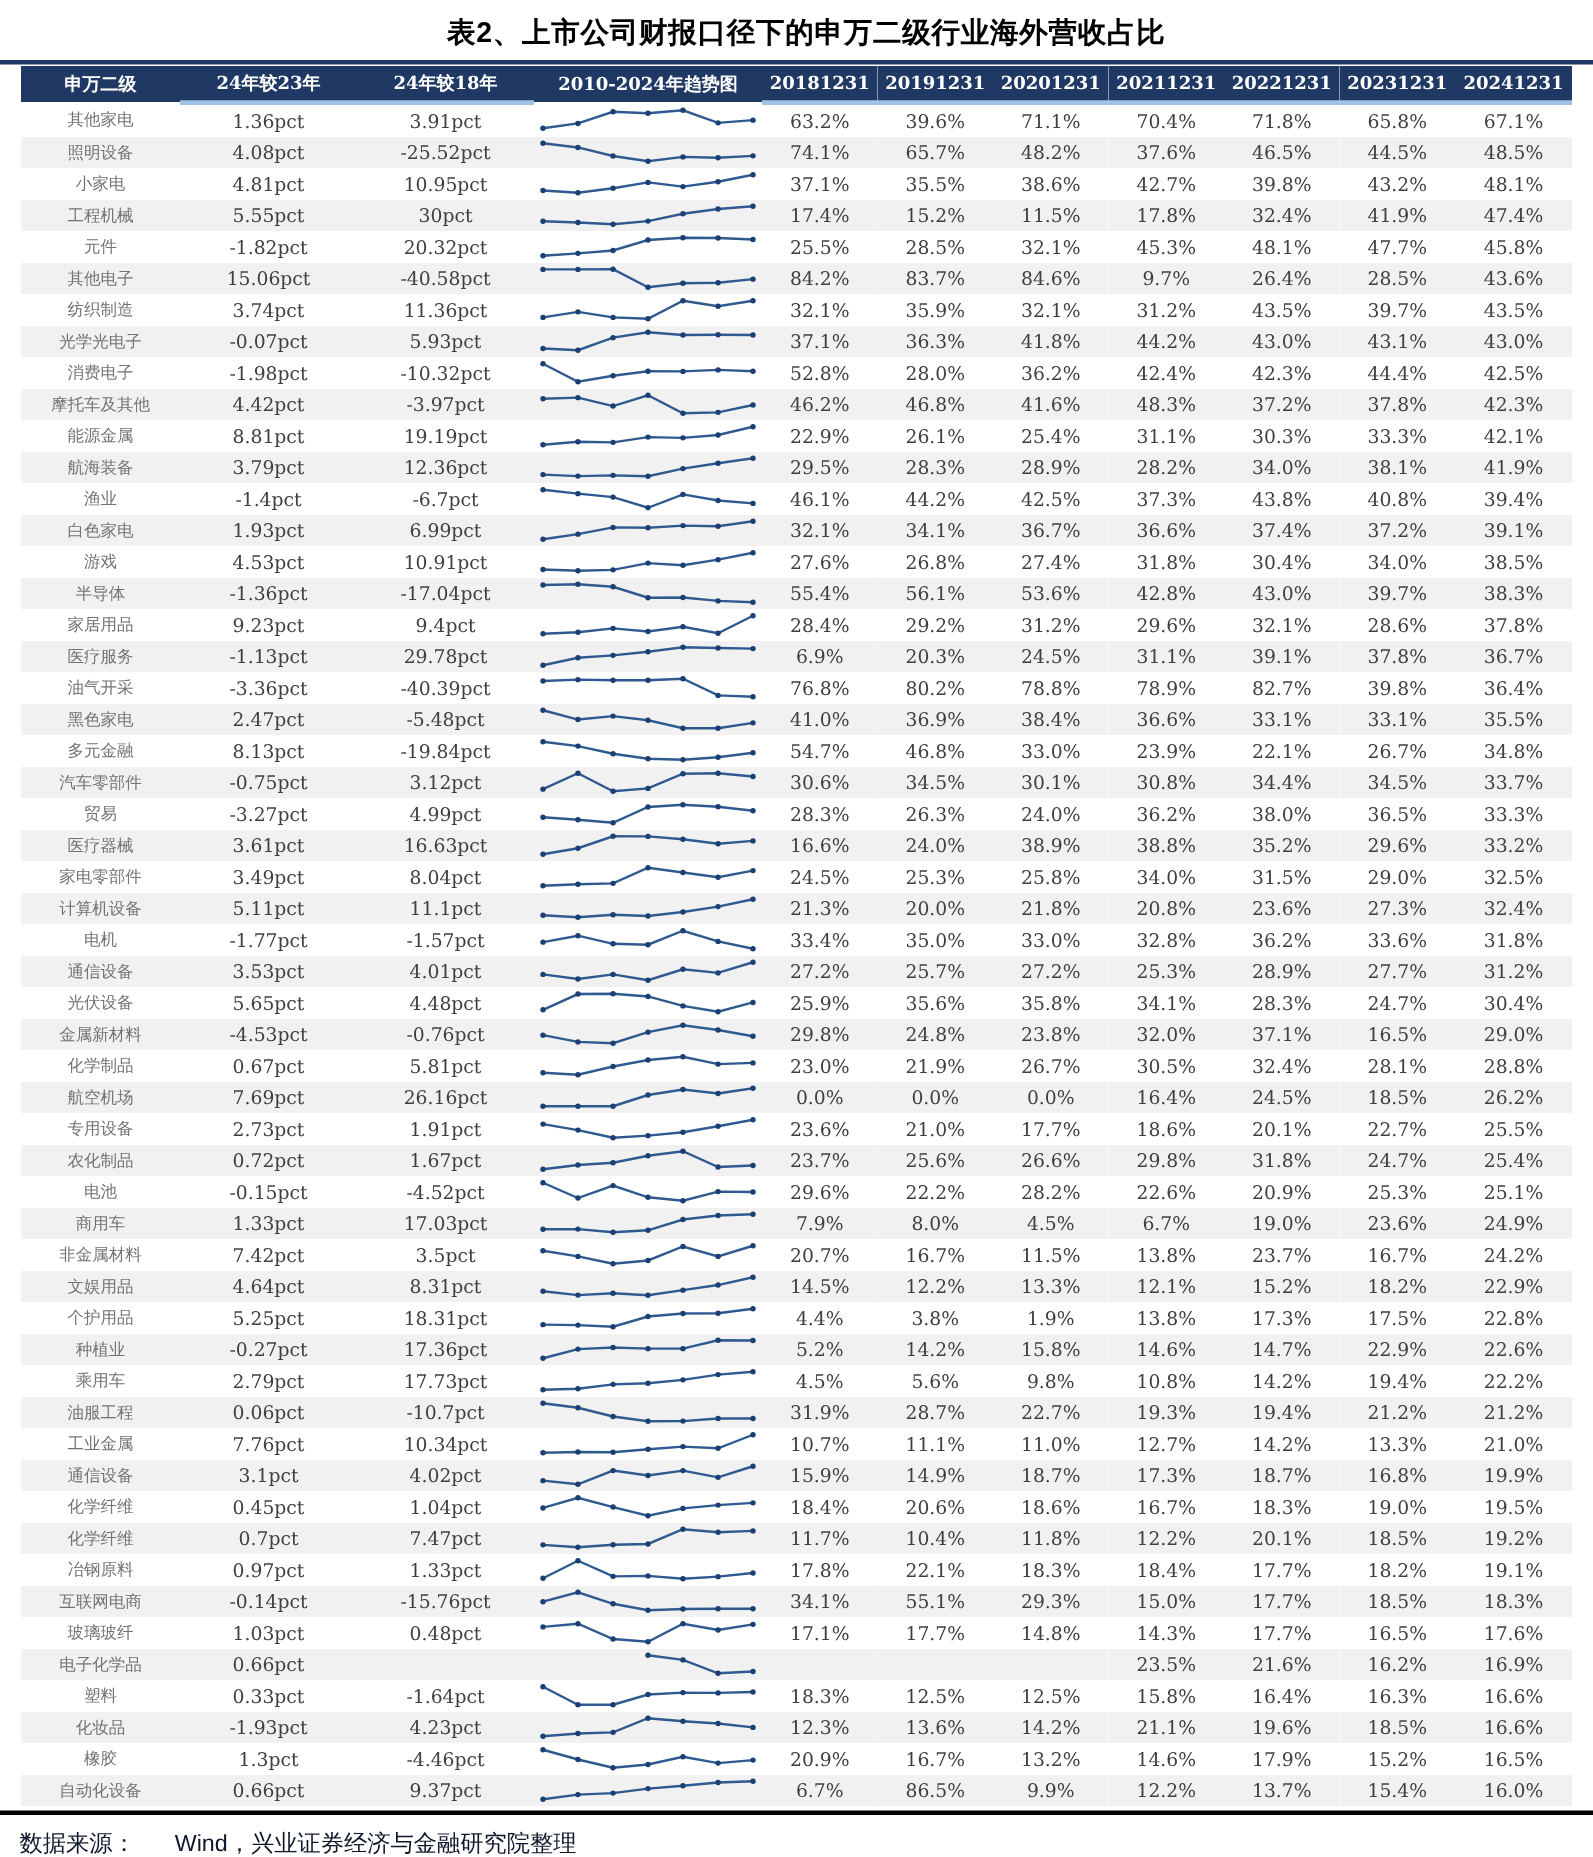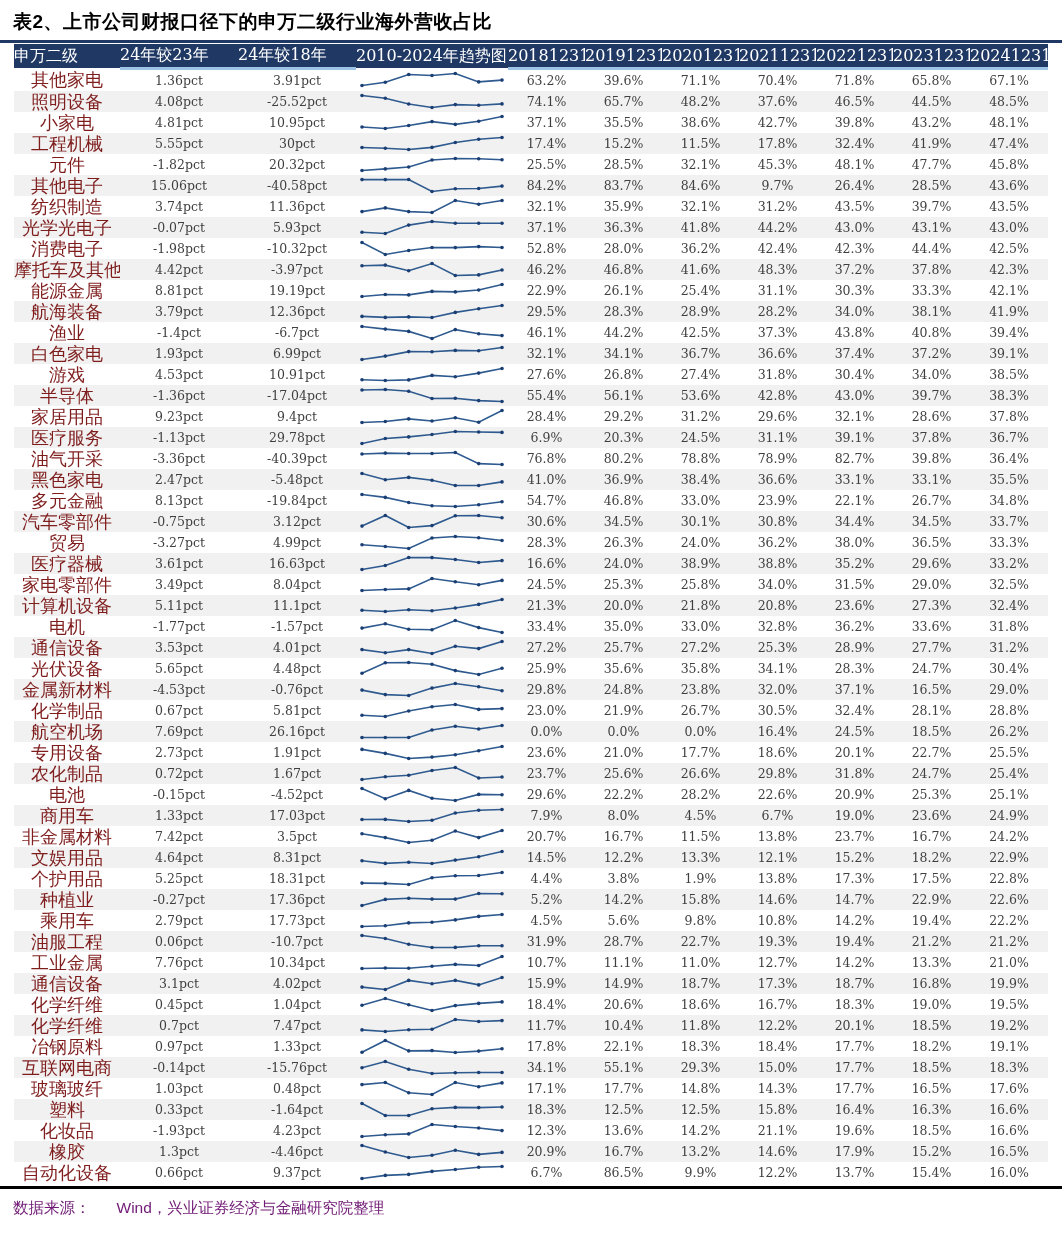--- a/index.html
+++ b/index.html
@@ -6,45 +6,46 @@
   html,body { background:#fff; }
   body {
     width: 1062px; height: 1238px; overflow: hidden;
     font-family: "DejaVu Serif", serif;
   }
   .title {
     padding: 9px 0 0 13px;
     font-family: "Liberation Sans", sans-serif;
     font-weight: bold; font-size: 19px; color: #000;
     letter-spacing: .5px;
+    text-align: center;
   }
   .title-rule { height: 3px; background: var(--title-rule, #1F3864); margin-top: 5px; }
   table {
     border-collapse: collapse; table-layout: fixed;
     width: 1034px; margin: 1px 14px 0 14px;
   }
   th {
     background: var(--header-bg, #1F3864); color: var(--header-text, #fff);
-    font-weight: normal; font-size: 16px; height: 24px;
-    text-align: left; white-space: nowrap; overflow: hidden; padding: 0;
+    font-weight: bold; font-size: 12px; height: 24px;
+    text-align: center; white-space: nowrap; overflow: hidden; padding: 0;
   }
   th.u { border-bottom: 3px solid var(--header-underline, #9DC3E6); margin-top: 44px; }
   td {
     text-align: center; font-size: 12.5px; color: #3F3F3F;
     height: 21px; line-height: 21px; padding: 0;
     white-space: nowrap; overflow: hidden;
   }
-  td.name { color: #7f1d1d; font-size: 18px; }
+  td.name { color: #737373; font-size: 11px; }
   td.spark { line-height: 0; }
   td.spark svg { vertical-align: middle; }
   tbody tr:nth-child(even) { background: var(--stripe, #F1F1F1); }
   .bottom-rule { height: 3px; background: var(--footer-rule, #000); margin-top: 3px; }
   .source {
     font-family: "Liberation Sans", sans-serif;
-    font-size: 15.5px; color: #701a75; padding: 9px 0 0 13px;
+    font-size: 15.5px; color: #0f172a; padding: 9px 0 0 13px;
   }
   .source .lbl { padding-right: 26px; }
 </style>
 </head>
 <body>
 
 <div class="title">表2、上市公司财报口径下的申万二级行业海外营收占比</div>
 <div class="title-rule"></div>
 
 <table>
@@ -1149,20 +1150,39 @@
           </svg></td>
         <td>17.1%</td>
         <td>17.7%</td>
         <td>14.8%</td>
         <td>14.3%</td>
         <td>17.7%</td>
         <td>16.5%</td>
         <td>17.6%</td>
       </tr>
       <tr>
+        <td class="name">电子化学品</td>
+        <td>0.66pct</td>
+        <td></td>
+        <td class="spark"><svg width="148" height="17">
+            <polyline points="74.0,2.5 97.3,5.6 120.7,14.5 144.0,13.3" fill="none" stroke-width="1.6" style="stroke: var(--sparkline,#2E5A8F);"></polyline>
+            <circle cx="74.0" cy="2.5" r="1.8" style="fill: var(--sparkline-marker,#1B3E73);"></circle>
+            <circle cx="97.3" cy="5.6" r="1.8" style="fill: var(--sparkline-marker,#1B3E73);"></circle>
+            <circle cx="120.7" cy="14.5" r="1.8" style="fill: var(--sparkline-marker,#1B3E73);"></circle>
+            <circle cx="144.0" cy="13.3" r="1.8" style="fill: var(--sparkline-marker,#1B3E73);"></circle>
+          </svg></td>
+        <td></td>
+        <td></td>
+        <td></td>
+        <td>23.5%</td>
+        <td>21.6%</td>
+        <td>16.2%</td>
+        <td>16.9%</td>
+      </tr>
+      <tr>
         <td class="name">塑料</td>
         <td>0.33pct</td>
         <td>-1.64pct</td>
         <td class="spark"><svg width="148" height="17">
             <polyline points="4.0,2.5 27.3,14.5 50.7,14.5 74.0,7.7 97.3,6.4 120.7,6.6 144.0,6.0" fill="none" stroke-width="1.6" style="stroke: var(--sparkline,#2E5A8F);"></polyline>
             <circle cx="4.0" cy="2.5" r="1.8" style="fill: var(--sparkline-marker,#1B3E73);"></circle>
             <circle cx="27.3" cy="14.5" r="1.8" style="fill: var(--sparkline-marker,#1B3E73);"></circle>
             <circle cx="50.7" cy="14.5" r="1.8" style="fill: var(--sparkline-marker,#1B3E73);"></circle>
             <circle cx="74.0" cy="7.7" r="1.8" style="fill: var(--sparkline-marker,#1B3E73);"></circle>
             <circle cx="97.3" cy="6.4" r="1.8" style="fill: var(--sparkline-marker,#1B3E73);"></circle>

